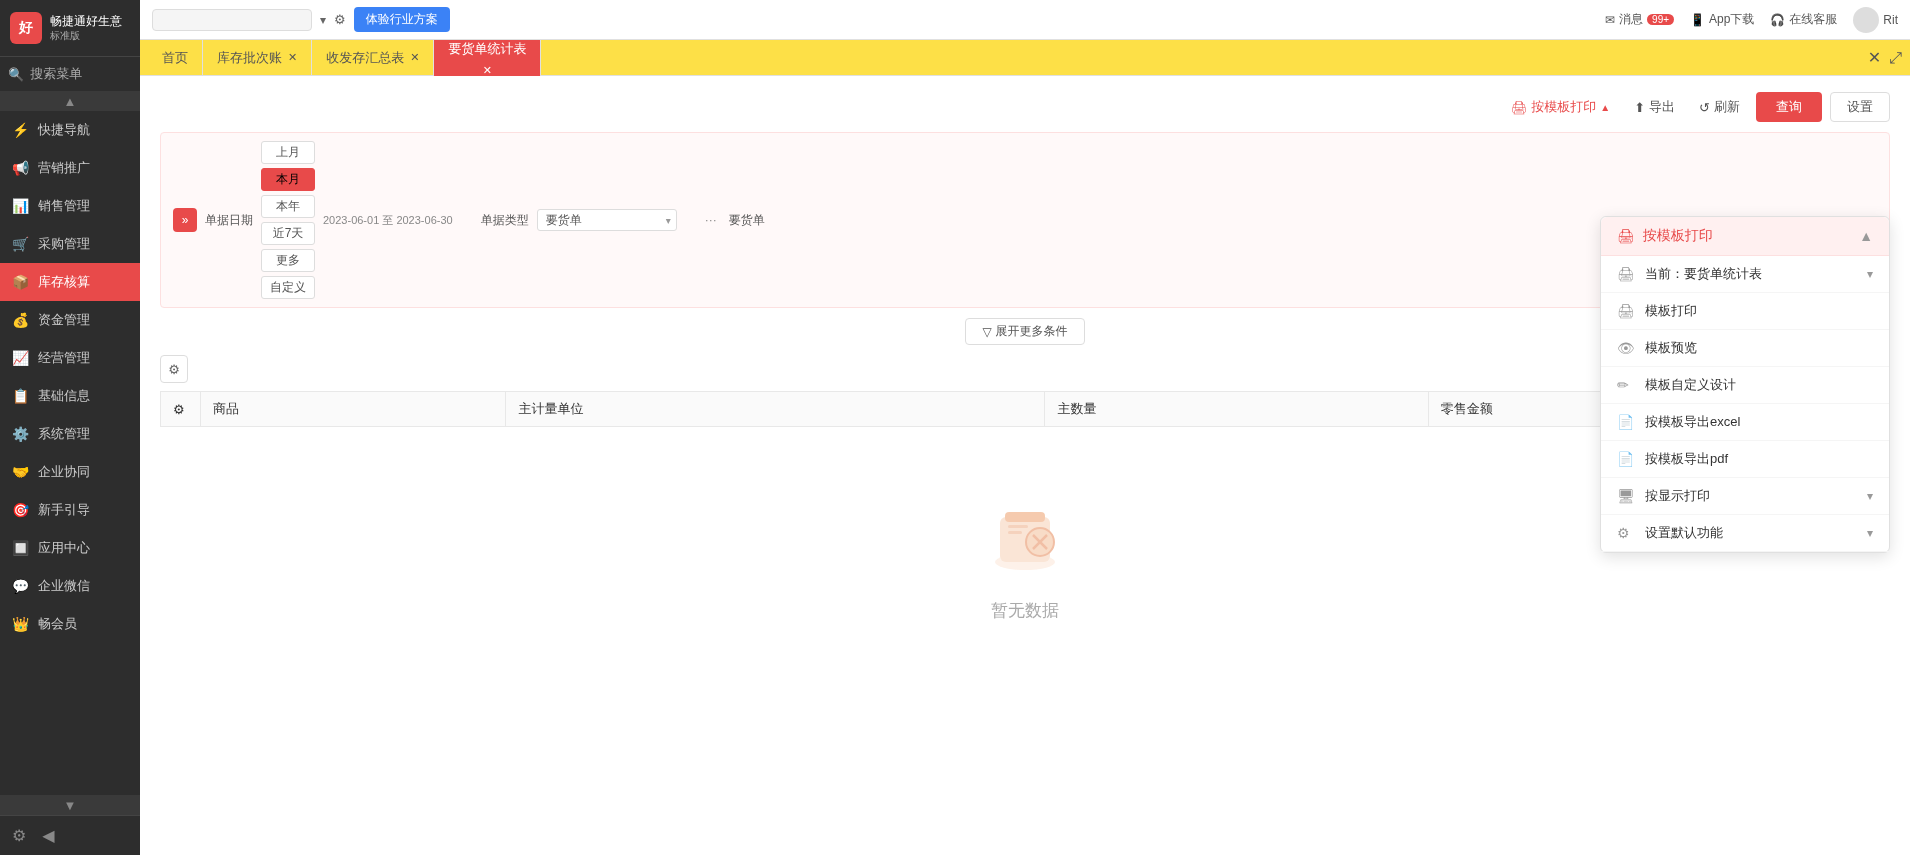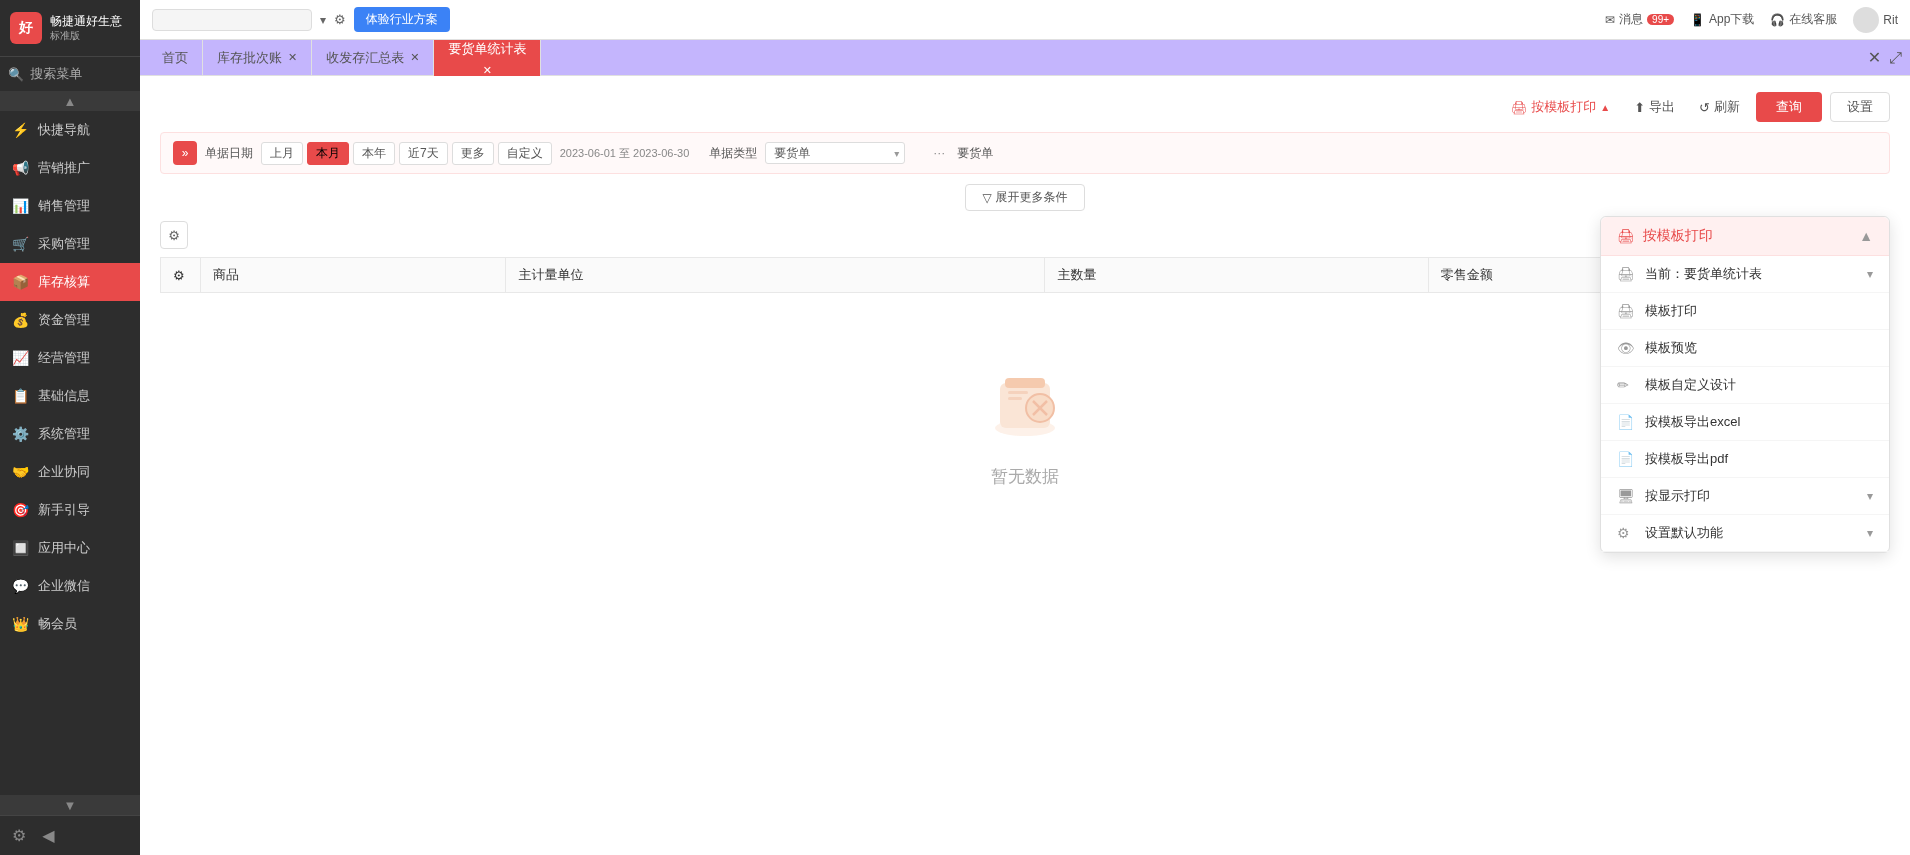--- a/index.html
+++ b/index.html
@@ -83,21 +83,21 @@
     .topbar-right { margin-left: auto; display: flex; align-items: center; gap: 16px; }
     .topbar-right-item { display: flex; align-items: center; gap: 4px; color: #555; font-size: 12px; cursor: pointer; }
     .badge {
       background: #e84a4a; color: white; border-radius: 10px;
       padding: 0 5px; font-size: 10px; min-width: 18px; text-align: center;
     }
     .avatar { width: 26px; height: 26px; border-radius: 50%; background: #ddd; }
 
     
     .tabs {
-      background: #c4b5fd;
+      background: #fde047;
       height: 36px;
       display: flex; align-items: center; padding: 0 8px;
       border-bottom: 1px solid #e0e0e0;
       flex-shrink: 0;
       gap: 0;
     }
     .tab {
       padding: 0 14px; height: 36px; display: flex; align-items: center; gap: 6px;
       font-size: 13px; cursor: pointer; color: #555; border-right: 1px solid #e0e0e0;
       white-space: nowrap;
@@ -122,21 +122,21 @@
     
     .filter-bar {
       display: flex; align-items: center; gap: 8px; margin-bottom: 10px; flex-wrap: wrap;
       background: #fff9f9; border: 1px solid #fde0e0; border-radius: 4px; padding: 8px 12px;
     }
     .filter-expand-btn {
       width: 24px; height: 24px; background: #e84a4a; border-radius: 4px;
       display: flex; align-items: center; justify-content: center; cursor: pointer; color: white; font-size: 12px;
     }
     .filter-label { color: #555; font-size: 12px; white-space: nowrap; }
-    .filter-date-btns { display: flex; gap: 4px; }
+    .filter-date-btns { display: flex; gap: 4px; flex-direction: column; }
     .filter-date-btn {
       padding: 2px 8px; border: 1px solid #ddd; border-radius: 3px; font-size: 12px; cursor: pointer; background: white; color: #555;
     }
     .filter-date-btn.active { background: #e84a4a; color: #000000; border-color: #e84a4a; }
     .filter-date-range { font-size: 11px; color: #888; }
     .filter-type-label { color: #555; font-size: 12px; }
     .filter-select {
       border: 1px solid #ddd; border-radius: 3px; padding: 3px 24px 3px 8px;
       font-size: 12px; color: #555; background: white; appearance: none; cursor: pointer;
       min-width: 140px; position: relative;
@@ -397,21 +397,21 @@
         <span class="filter-label">单据日期</span>
         <div class="filter-date-btns">
           <button class="filter-date-btn">上月</button>
           <button class="filter-date-btn active">本月</button>
           <button class="filter-date-btn">本年</button>
           <button class="filter-date-btn">近7天</button>
           <button class="filter-date-btn">更多</button>
           <button class="filter-date-btn">自定义</button>
         </div>
         <span class="filter-date-range">2023-06-01 至 2023-06-30</span>
-        <span class="filter-type-label" style="margin-left:12px;">单据类型</span>
+        <span class="filter-type-label" style="margin-left:20px;">单据类型</span>
         <div class="filter-select-wrap">
           <select class="filter-select">
             <option value="yaohuo">要货单</option>
           </select>
         </div>
         <span class="filter-more" style="margin-left:20px;">···</span>
         <span class="filter-yaohuolabel" style="margin-left:4px;">要货单</span>
       </div>
 
       <div class="filter-expand-row">

